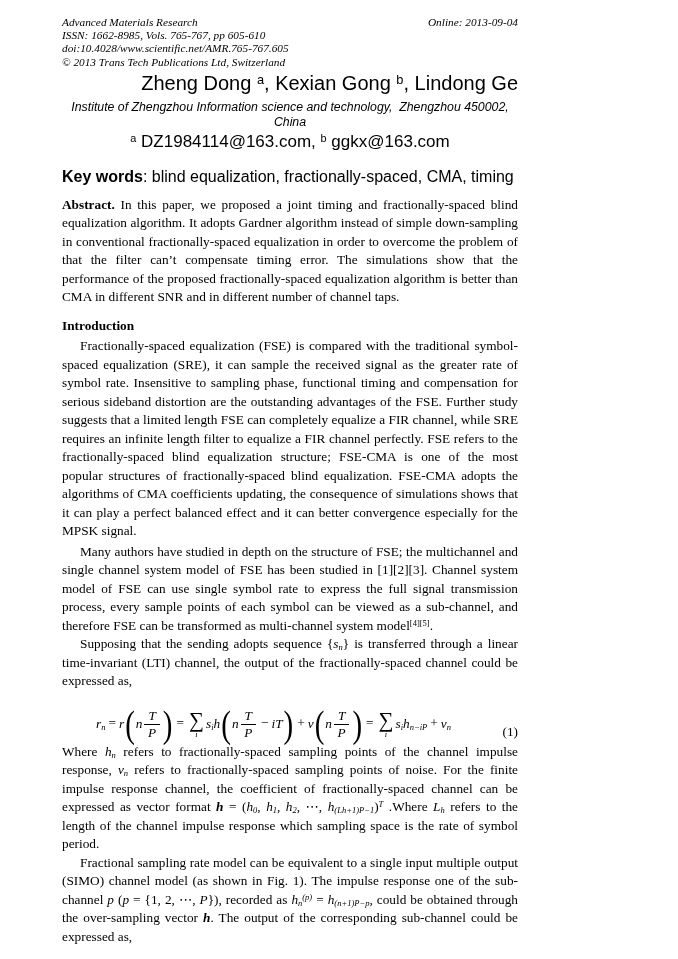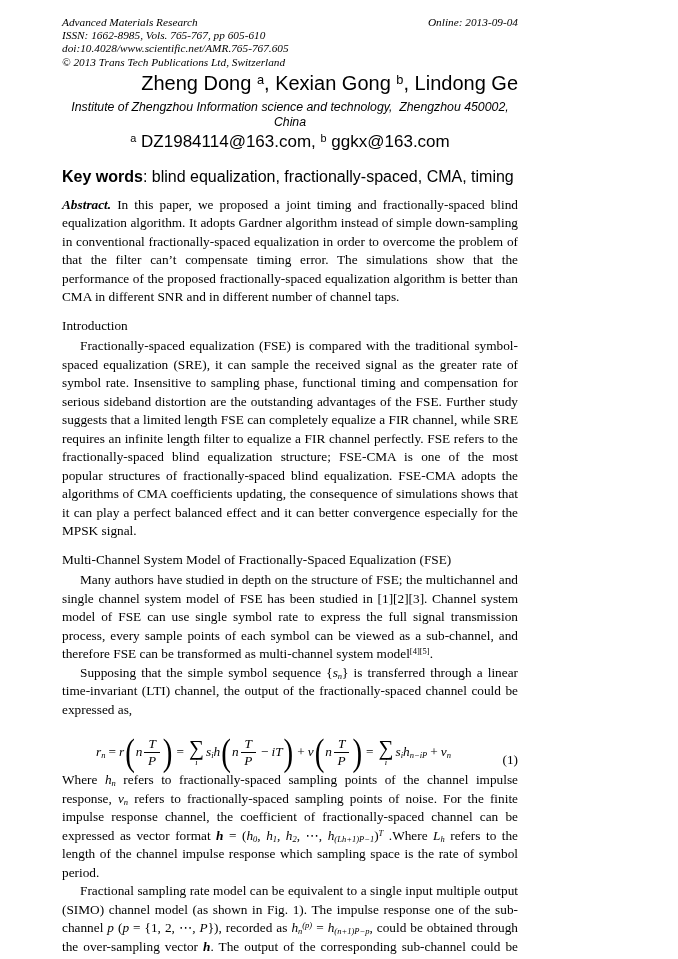--- a/index.html
+++ b/index.html
@@ -19,23 +19,23 @@
   .authors{font-size:20px;line-height:18px;text-align:right;margin-top:5px;}
   .affil{font-size:12.3px;line-height:15px;text-align:center;margin-top:8px;white-space:pre-wrap;font-style:italic;}
   .emails{font-size:17px;line-height:14px;text-align:center;margin-top:5px;}
   .kw{font-size:16px;line-height:15px;margin-top:20px;}
 
   
   .bp{font-size:13.3px;line-height:18.5px;text-align:justify;margin:12px 0 0 0;}
   .ind{text-indent:18px;}
   .mt0{margin-top:0;}
   .mt2{margin-top:2px;}
-  .sec{font-size:13.3px;line-height:18.5px;font-weight:normal;margin:10px 0 0 0;}
+  .sec{font-size:13.3px;line-height:18.5px;font-weight:bold;margin:10px 0 0 0;}
 
-  .sb{font-weight:700;font-style:italic;}
+  .sb{font-weight:700;}
   .mi{font-style:italic;}
   .mbi{font-weight:700;font-style:italic;}
   sub,sup{font-size:0.64em;line-height:0;}
   sub{vertical-align:-0.25em;}
   sup{vertical-align:0.5em;}
 
   
   .eqrow{display:flex;align-items:flex-end;height:46px;margin:3px 0;padding-left:34px;
          font-size:13.3px;}
   .eq{white-space:nowrap;}
@@ -70,23 +70,22 @@
   <div class="affil sans">Institute of Zhengzhou Information science and technology,  Zhengzhou 450002, China</div>
   <div class="emails sans"><sup>a</sup><span> DZ1984114@163.com, </span><sup>b</sup><span> ggkx@163.com</span></div>
 
   <div class="kw sans"><b>Key words</b><span>: blind equalization, fractionally-spaced, CMA, timing</span></div>
 
   <p class="bp"><span class="sb">Abstract.</span><span> In this paper, we proposed a joint timing and fractionally-spaced blind equalization algorithm. It adopts Gardner algorithm instead of simple down-sampling in conventional fractionally-spaced equalization in order to overcome the problem of that the filter can’t compensate timing error. The simulations show that the performance of the proposed fractionally-spaced equalization algorithm is better than CMA in different SNR and in different number of channel taps.</span></p>
 
   <h2 class="sec">Introduction</h2>
   <p class="bp ind mt2">Fractionally-spaced equalization (FSE) is compared with the traditional symbol-spaced equalization (SRE), it can sample the received signal as the greater rate of symbol rate. Insensitive to sampling phase, functional timing and compensation for serious sideband distortion are the outstanding advantages of the FSE. Further study suggests that a limited length FSE can completely equalize a FIR channel, while SRE requires an infinite length filter to equalize a FIR channel perfectly. FSE refers to the fractionally-spaced blind equalization structure; FSE-CMA is one of the most popular structures of fractionally-spaced blind equalization. FSE-CMA adopts the algorithms of CMA coefficients updating, the consequence of simulations shows that it can play a perfect balanced effect and it can better convergence especially for the MPSK signal.</p>
 
-  <h2 class="sec">Multi-Channel System Model of Fractionally-Spaced Equalization (FSE)</h2>
   <p class="bp ind mt2"><span>Many authors have studied in depth on the structure of FSE; the multichannel and single channel system model of FSE has been studied in [1][2][3]. Channel system model of FSE can use single symbol rate to express the full signal transmission process, every sample points of each symbol can be viewed as a sub-channel, and therefore FSE can be transformed as multi-channel system model</span><sup>[4][5]</sup><span>.</span></p>
-  <p class="bp ind mt0"><span>Supposing that the simple symbol sequence {</span><span class="mi">s</span><sub class="mi">n</sub><span>} is transferred through a linear time-invariant (LTI) channel, the output of the fractionally-spaced channel could be expressed as,</span></p>
+  <p class="bp ind mt0"><span>Supposing that the sending adopts sequence {</span><span class="mi">s</span><sub class="mi">n</sub><span>} is transferred through a linear time-invariant (LTI) channel, the output of the fractionally-spaced channel could be expressed as,</span></p>
 
   <div class="eqrow">
     <span class="eq"><span class="mi">r</span><sub class="mi">n</sub><span class="op">=</span><span class="mi">r</span><span class="bigp">(</span><span class="mi">n</span><span class="frac"><span class="fn">T</span><span class="fd">P</span></span><span class="bigp">)</span><span class="op">=</span><span class="sum"><span class="sg">∑</span><span class="ss">i</span></span><span class="mi">s</span><sub class="mi">i</sub><span class="mi">h</span><span class="bigp">(</span><span class="mi">n</span><span class="frac"><span class="fn">T</span><span class="fd">P</span></span><span class="op">−</span><span class="mi">iT</span><span class="bigp">)</span><span class="op">+</span><span class="mi">v</span><span class="bigp">(</span><span class="mi">n</span><span class="frac"><span class="fn">T</span><span class="fd">P</span></span><span class="bigp">)</span><span class="op">=</span><span class="sum"><span class="sg">∑</span><span class="ss">i</span></span><span class="mi">s</span><sub class="mi">i</sub><span class="mi">h</span><sub class="mi">n−iP</sub><span class="op">+</span><span class="mi">v</span><sub class="mi">n</sub></span>
     <span class="eqnum">(1)</span>
   </div>
 
   <p class="bp mt0"><span>Where </span><span class="mi">h</span><sub class="mi">n</sub><span> refers to fractionally-spaced sampling points of the channel impulse response, </span><span class="mi">v</span><sub class="mi">n</sub><span> refers to fractionally-spaced sampling points of noise. For the finite impulse response channel, the coefficient of fractionally-spaced channel can be expressed as vector format </span><span class="mbi">h</span><span> = (</span><span class="mi">h</span><sub class="mi">0</sub><span>, </span><span class="mi">h</span><sub class="mi">1</sub><span>, </span><span class="mi">h</span><sub class="mi">2</sub><span>, ⋯, </span><span class="mi">h</span><sub class="mi">(Lh+1)P−1</sub><span>)</span><sup class="mi">T</sup><span> .Where </span><span class="mi">L</span><sub class="mi">h</sub><span> refers to the length of the channel impulse response which sampling space is the rate of symbol period.</span></p>
   <p class="bp ind mt0"><span>Fractional sampling rate model can be equivalent to a single input multiple output (SIMO) channel model (as shown in Fig. 1). The impulse response one of the sub-channel </span><span class="mi">p</span><span> (</span><span class="mi">p</span><span> = {1, 2, ⋯, </span><span class="mi">P</span><span>}), recorded as </span><span class="mi">h</span><sub class="mi">n</sub><sup class="mi">(p)</sup><span> = </span><span class="mi">h</span><sub class="mi">(n+1)P−p</sub><span>, could be obtained through the over-sampling vector </span><span class="mbi">h</span><span>. The output of the corresponding sub-channel could be expressed as,</span></p>
 
 </div>

